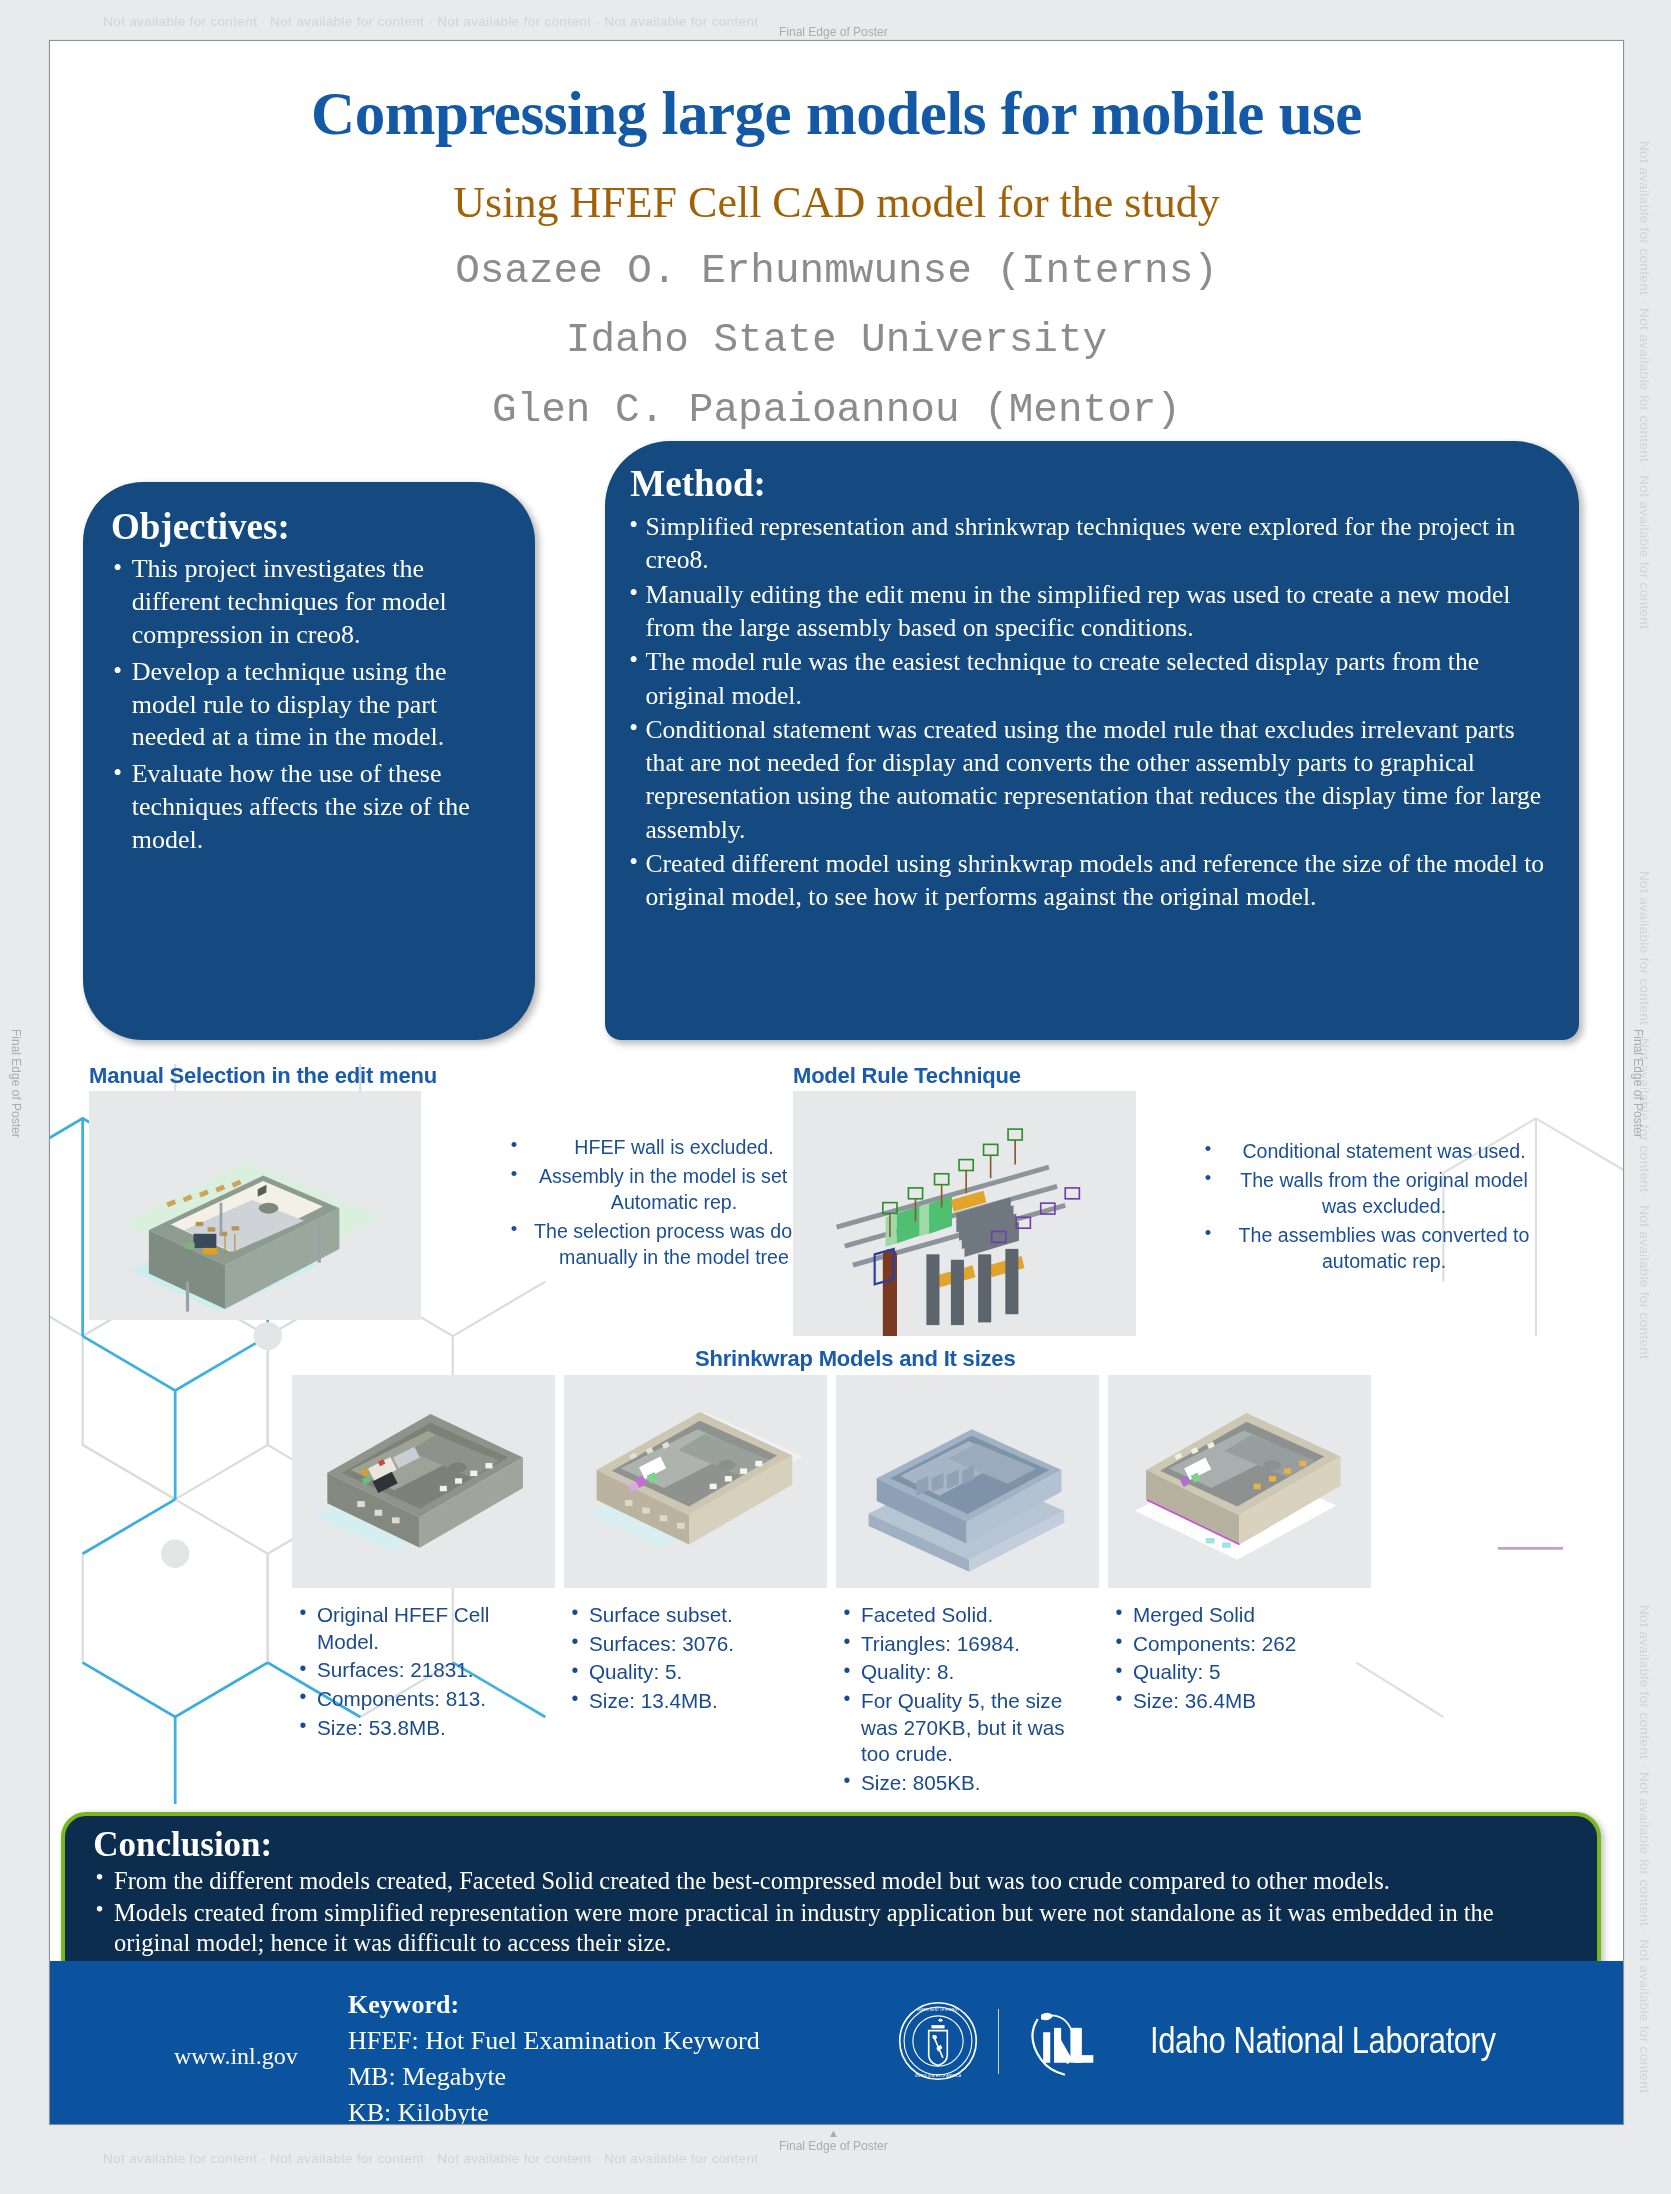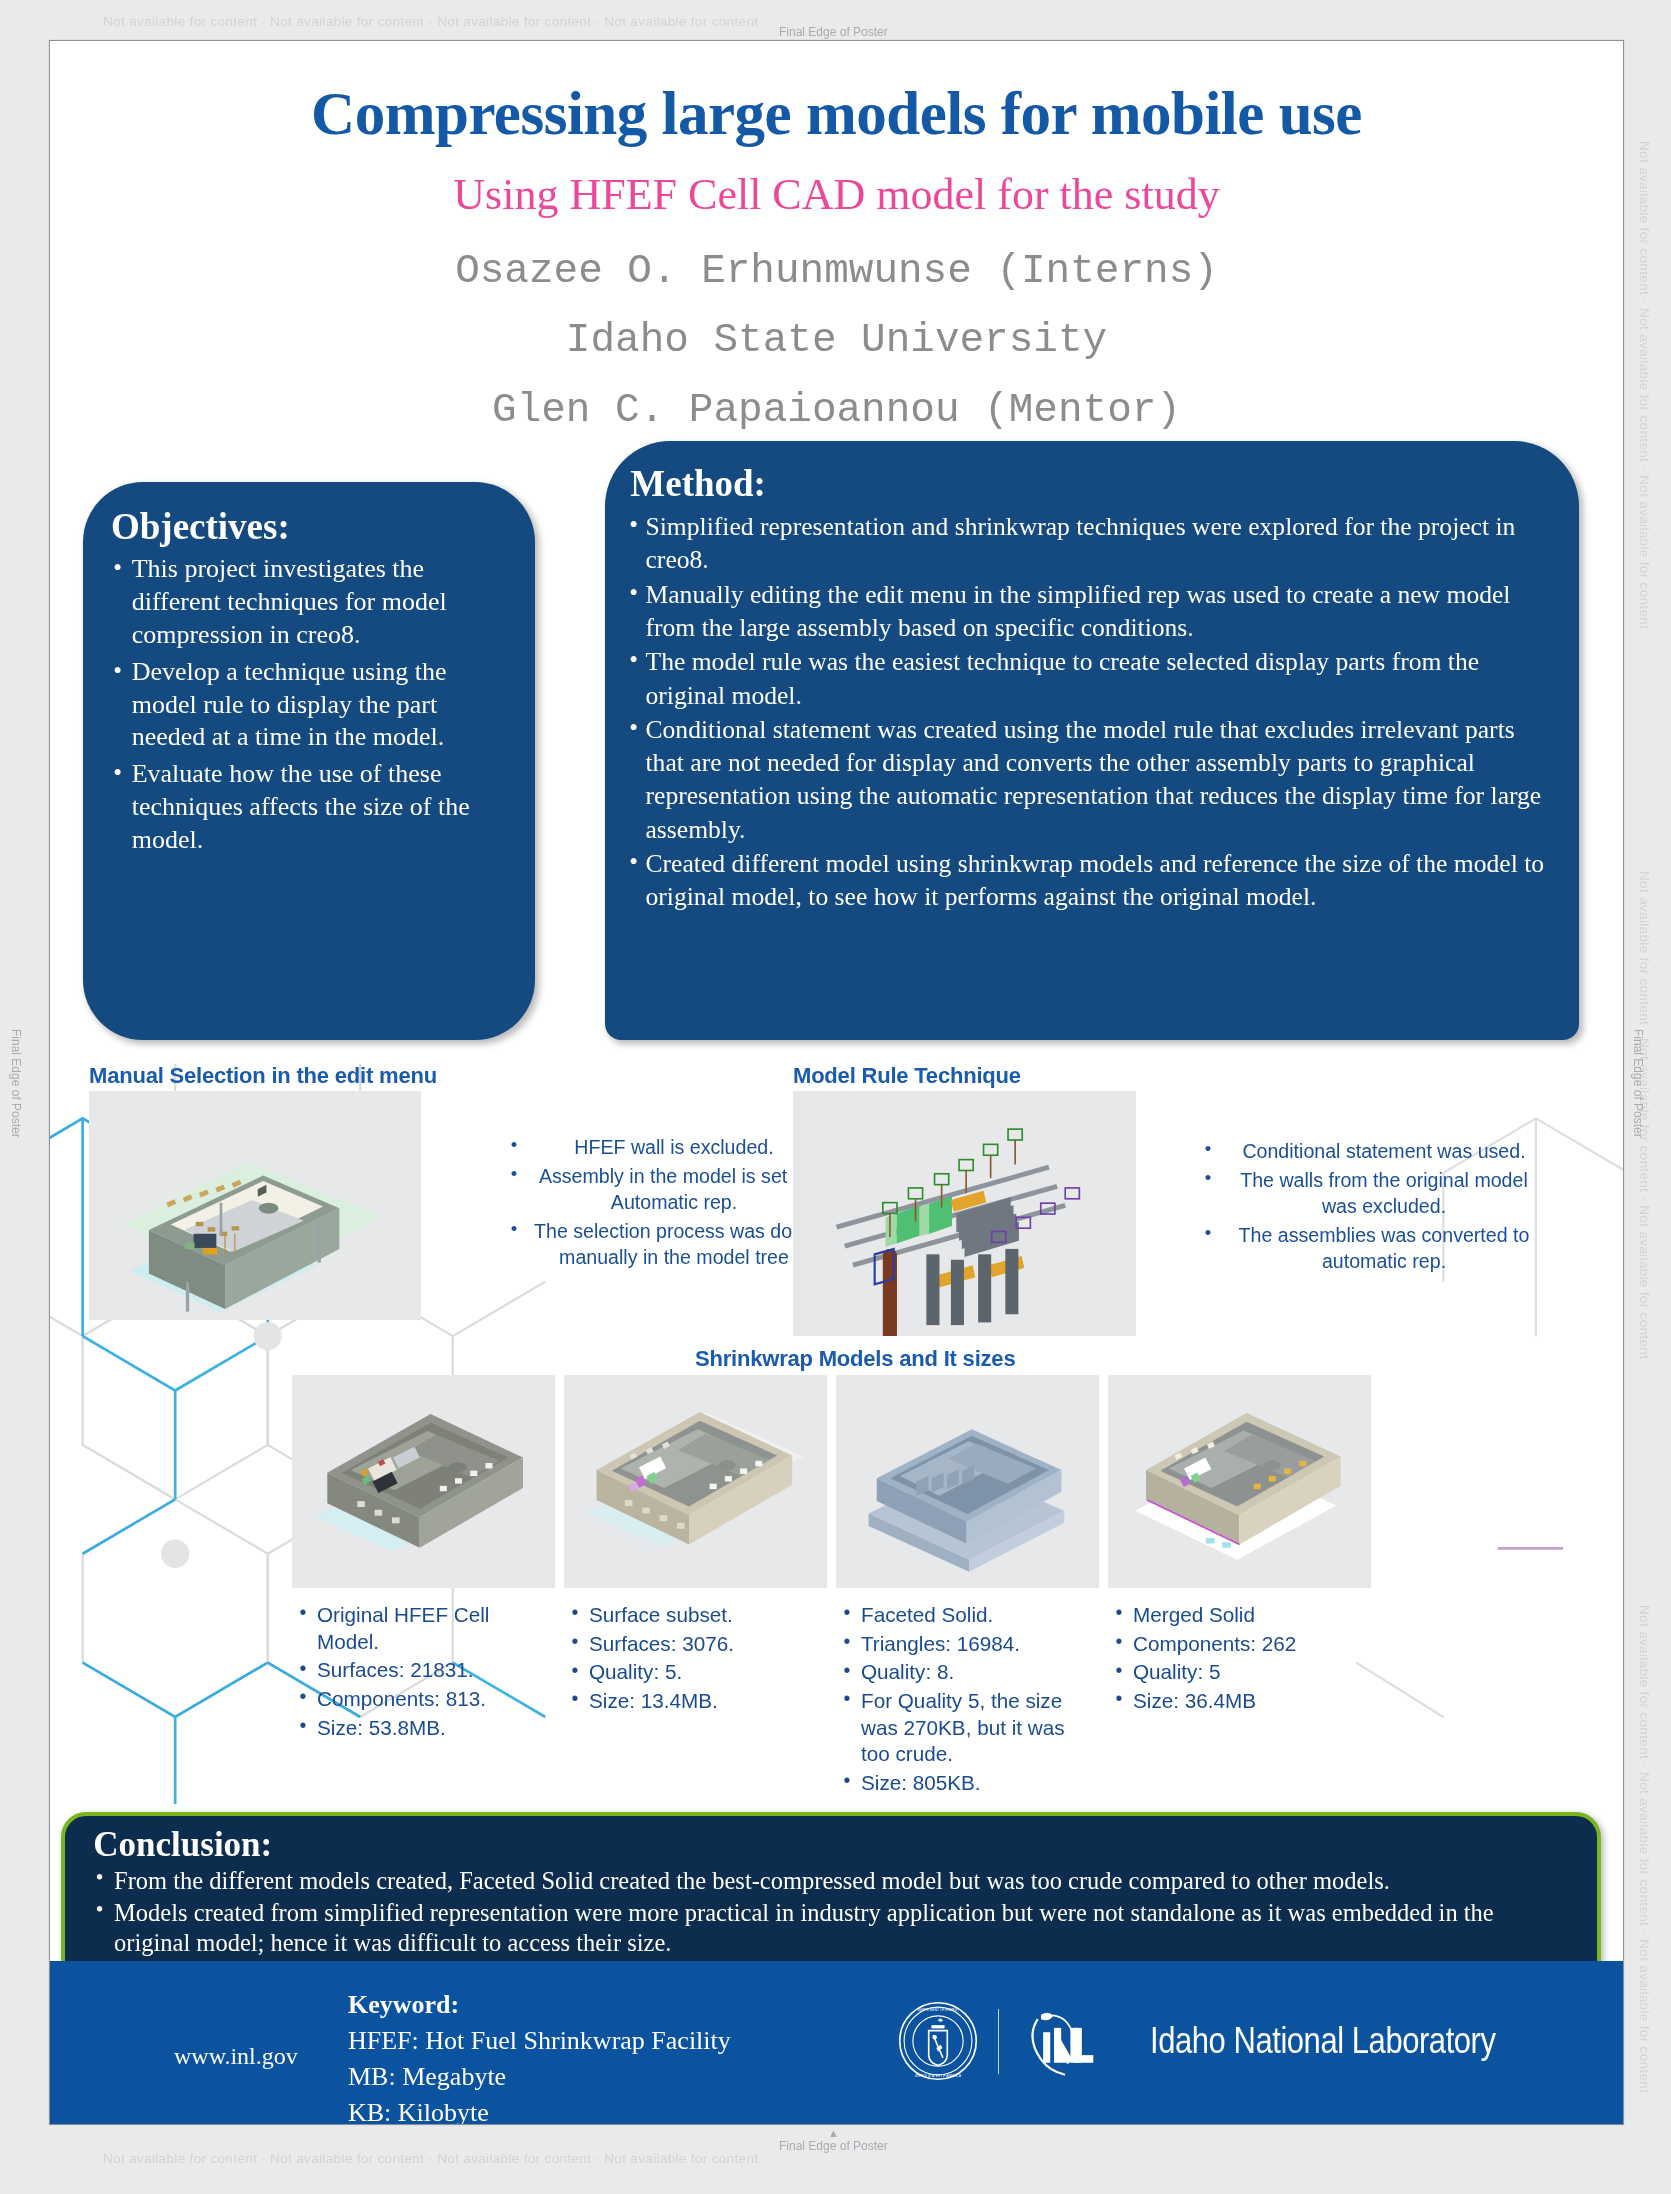--- a/index.html
+++ b/index.html
@@ -34,22 +34,22 @@
   
   #hexbg{position:absolute;left:0;top:0;width:100%;height:100%;pointer-events:none;}
 
   
   .title{
     position:absolute;left:0;top:38px;width:100%;text-align:center;
     font-family:"Liberation Serif",serif;font-weight:bold;font-size:61px;
     color:#1459a5;letter-spacing:-0.5px;
   }
   .subtitle{
-    position:absolute;left:0;top:128px;width:100%;text-align:center;
-    font-family:"Liberation Serif",serif;font-size:44px;color:#ec4899;
+    position:absolute;left:0;top:136px;width:100%;text-align:center;
+    font-family:"Liberation Serif",serif;font-size:44px;color:#a16207;
   }
   .author{
     position:absolute;left:0;width:100%;text-align:center;
     font-family:Liberation Mono, monospace;font-size:41px;color:#8c8c8c;
   }
   .a1{top:207px;} .a2{top:276px;} .a3{top:346px;}
 
   
   .card{
     position:absolute;background:#144a80;color:#ffffff;
@@ -547,21 +547,21 @@
         <li>From the different models created, Faceted Solid created the best-compressed model but was too crude compared to other models.</li>
         <li>Models created from simplified representation were more practical in industry application but were not standalone as it was embedded in the original model; hence it was difficult to access their size.</li>
       </ul>
     </div>
 
     <div id="footer">
       <div id="weburl">www.inl.gov</div>
 
       <div id="keyword">
         <div class="kw-h">Keyword:</div>
-        <div>HFEF: Hot Fuel Shrinkwrap Facility</div>
+        <div>HFEF: Hot Fuel Examination Keyword</div>
         <div>MB: Megabyte</div>
         <div>KB: Kilobyte</div>
       </div>
 
       <div id="logos">
         <svg class="doe-seal" viewBox="0 0 150 150">
           <circle cx="75" cy="75" r="70" fill="none" stroke="#ffffff" stroke-width="3"></circle>
           <circle cx="75" cy="75" r="62" fill="none" stroke="#ffffff" stroke-width="2"></circle>
           <circle cx="75" cy="75" r="46" fill="none" stroke="#ffffff" stroke-width="2"></circle>
           <path d="M75 38 q4 -8 9 0 q-4 4 -9 0z" fill="#ffffff"></path>

